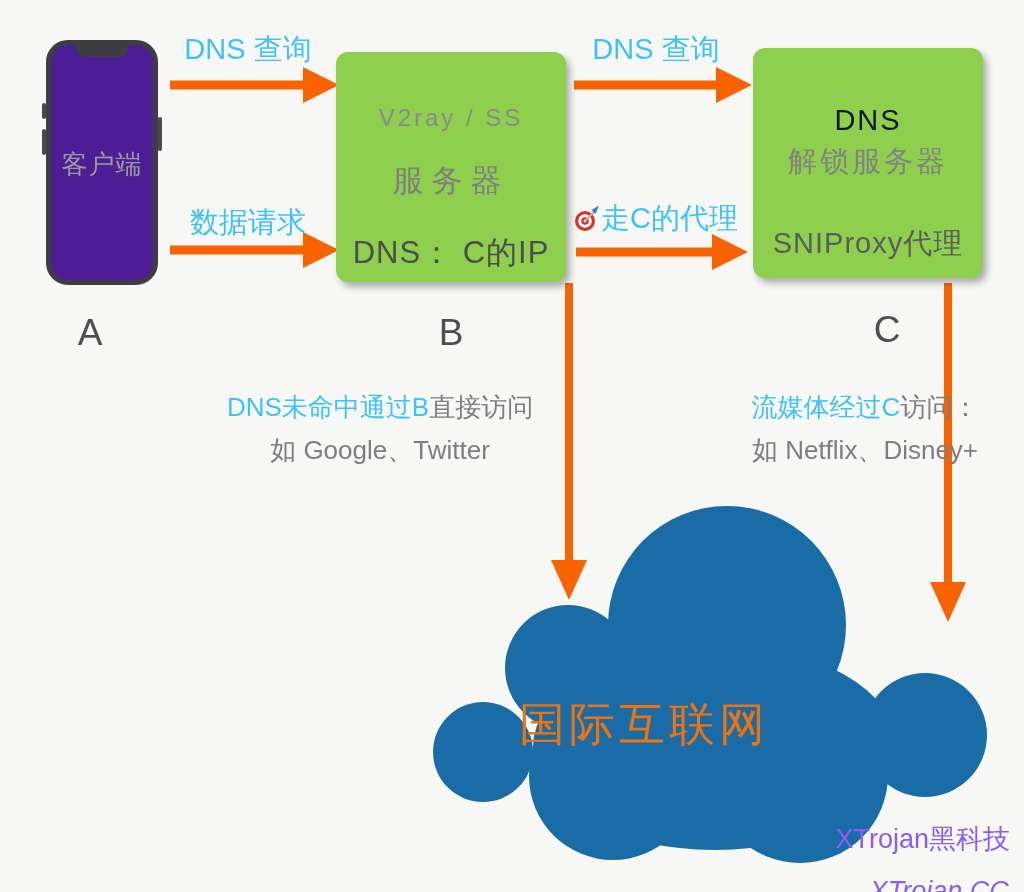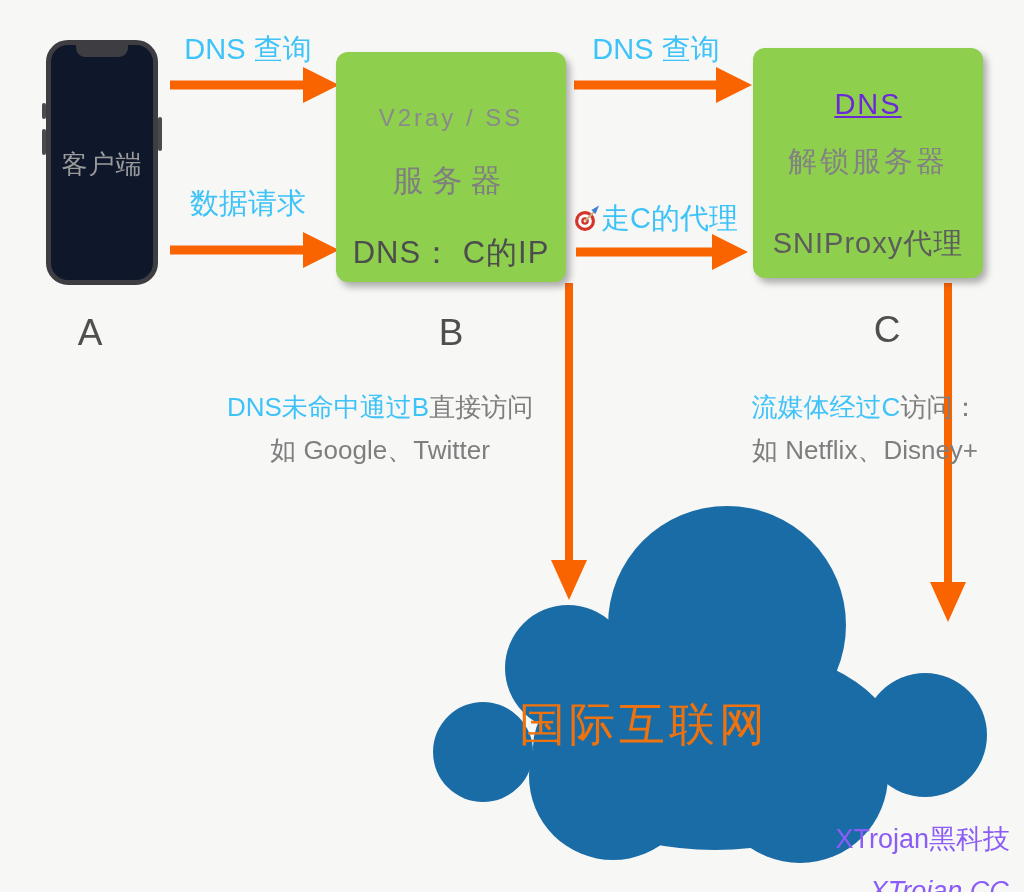--- a/index.html
+++ b/index.html
@@ -6,21 +6,21 @@
   body{
     width:1024px;height:892px;
     background:#f7f7f6;
     font-family:"Liberation Sans", sans-serif;
     position:relative;overflow:hidden;
   }
 
   
   .phone{
     position:absolute;left:46px;top:40px;width:112px;height:245px;
-    background:#0f172a;border:5px solid #3e3e42;border-radius:22px;
+    background:#4c1d95;border:5px solid #3e3e42;border-radius:22px;
     box-sizing:border-box;
   }
   .phone-notch{
     position:absolute;top:-1px;left:50%;transform:translateX(-50%);
     width:52px;height:13px;background:#3e3e42;border-radius:0 0 9px 9px;
   }
   .phone-btn{position:absolute;width:4px;background:#4a4a4e;border-radius:2px;}
   .phone-btn.l1{left:-9px;top:58px;height:16px;}
   .phone-btn.l2{left:-9px;top:84px;height:26px;}
   .phone-btn.r1{right:-9px;top:72px;height:34px;}
@@ -33,34 +33,34 @@
   .gbox{
     position:absolute;background:#8ed04e;border-radius:12px;
     box-shadow:4px 5px 7px rgba(0,0,0,0.30);
   }
   #box-b{left:336px;top:52px;width:230px;height:230px;}
   #box-c{left:753px;top:48px;width:230px;height:230px;}
   .box-line{position:absolute;left:0;width:100%;text-align:center;}
   .b-sub  {top:52px;font-size:24px;color:#8a8a8a;letter-spacing:3px;}
   .b-title{top:108px;font-size:31px;color:#7f7f7f;letter-spacing:8px;}
   .b-note {top:180px;font-size:31px;color:#4d4d4d;letter-spacing:1px;}
-  .c-t1   {top:40px;font-size:29px;color:#6d28d9;letter-spacing:2px;text-decoration:underline;}
+  .c-t1   {top:56px;font-size:29px;color:#0f172a;letter-spacing:2px;}
   .c-t2   {top:94px;font-size:29px;color:#828282;letter-spacing:3px;}
   .c-note {top:176px;font-size:29px;color:#5c5c5c;letter-spacing:1px;}
 
   
   .tag{position:absolute;color:#4f4f4f;font-size:37px;width:60px;text-align:center;}
   #tag-a{left:60px;top:312px;}
   #tag-b{left:421px;top:312px;}
   #tag-c{left:857px;top:309px;}
 
   
   .alabel{position:absolute;color:#3ec3f8;font-size:29px;text-align:center;}
   #lbl-dns1{left:164px;top:30px;width:168px;}
-  #lbl-data{left:164px;top:184px;width:168px;text-align:center;}
+  #lbl-data{left:164px;top:203px;width:168px;text-align:center;}
   #lbl-dns2{left:572px;top:30px;width:168px;}
   #lbl-proxy{left:574px;top:199px;display:flex;align-items:flex-end;text-align:left;}
   #lbl-proxy .txt{font-size:29px;color:#3ec3f8;}
 
   
   .cap{position:absolute;font-size:26px;color:#7e7e7e;line-height:43px;}
   .cap .hl{color:#3ec3f8;}
   #cap-left{left:176px;top:386px;width:408px;text-align:center;}
   #cap-right{left:700px;top:386px;width:330px;text-align:center;}
 

